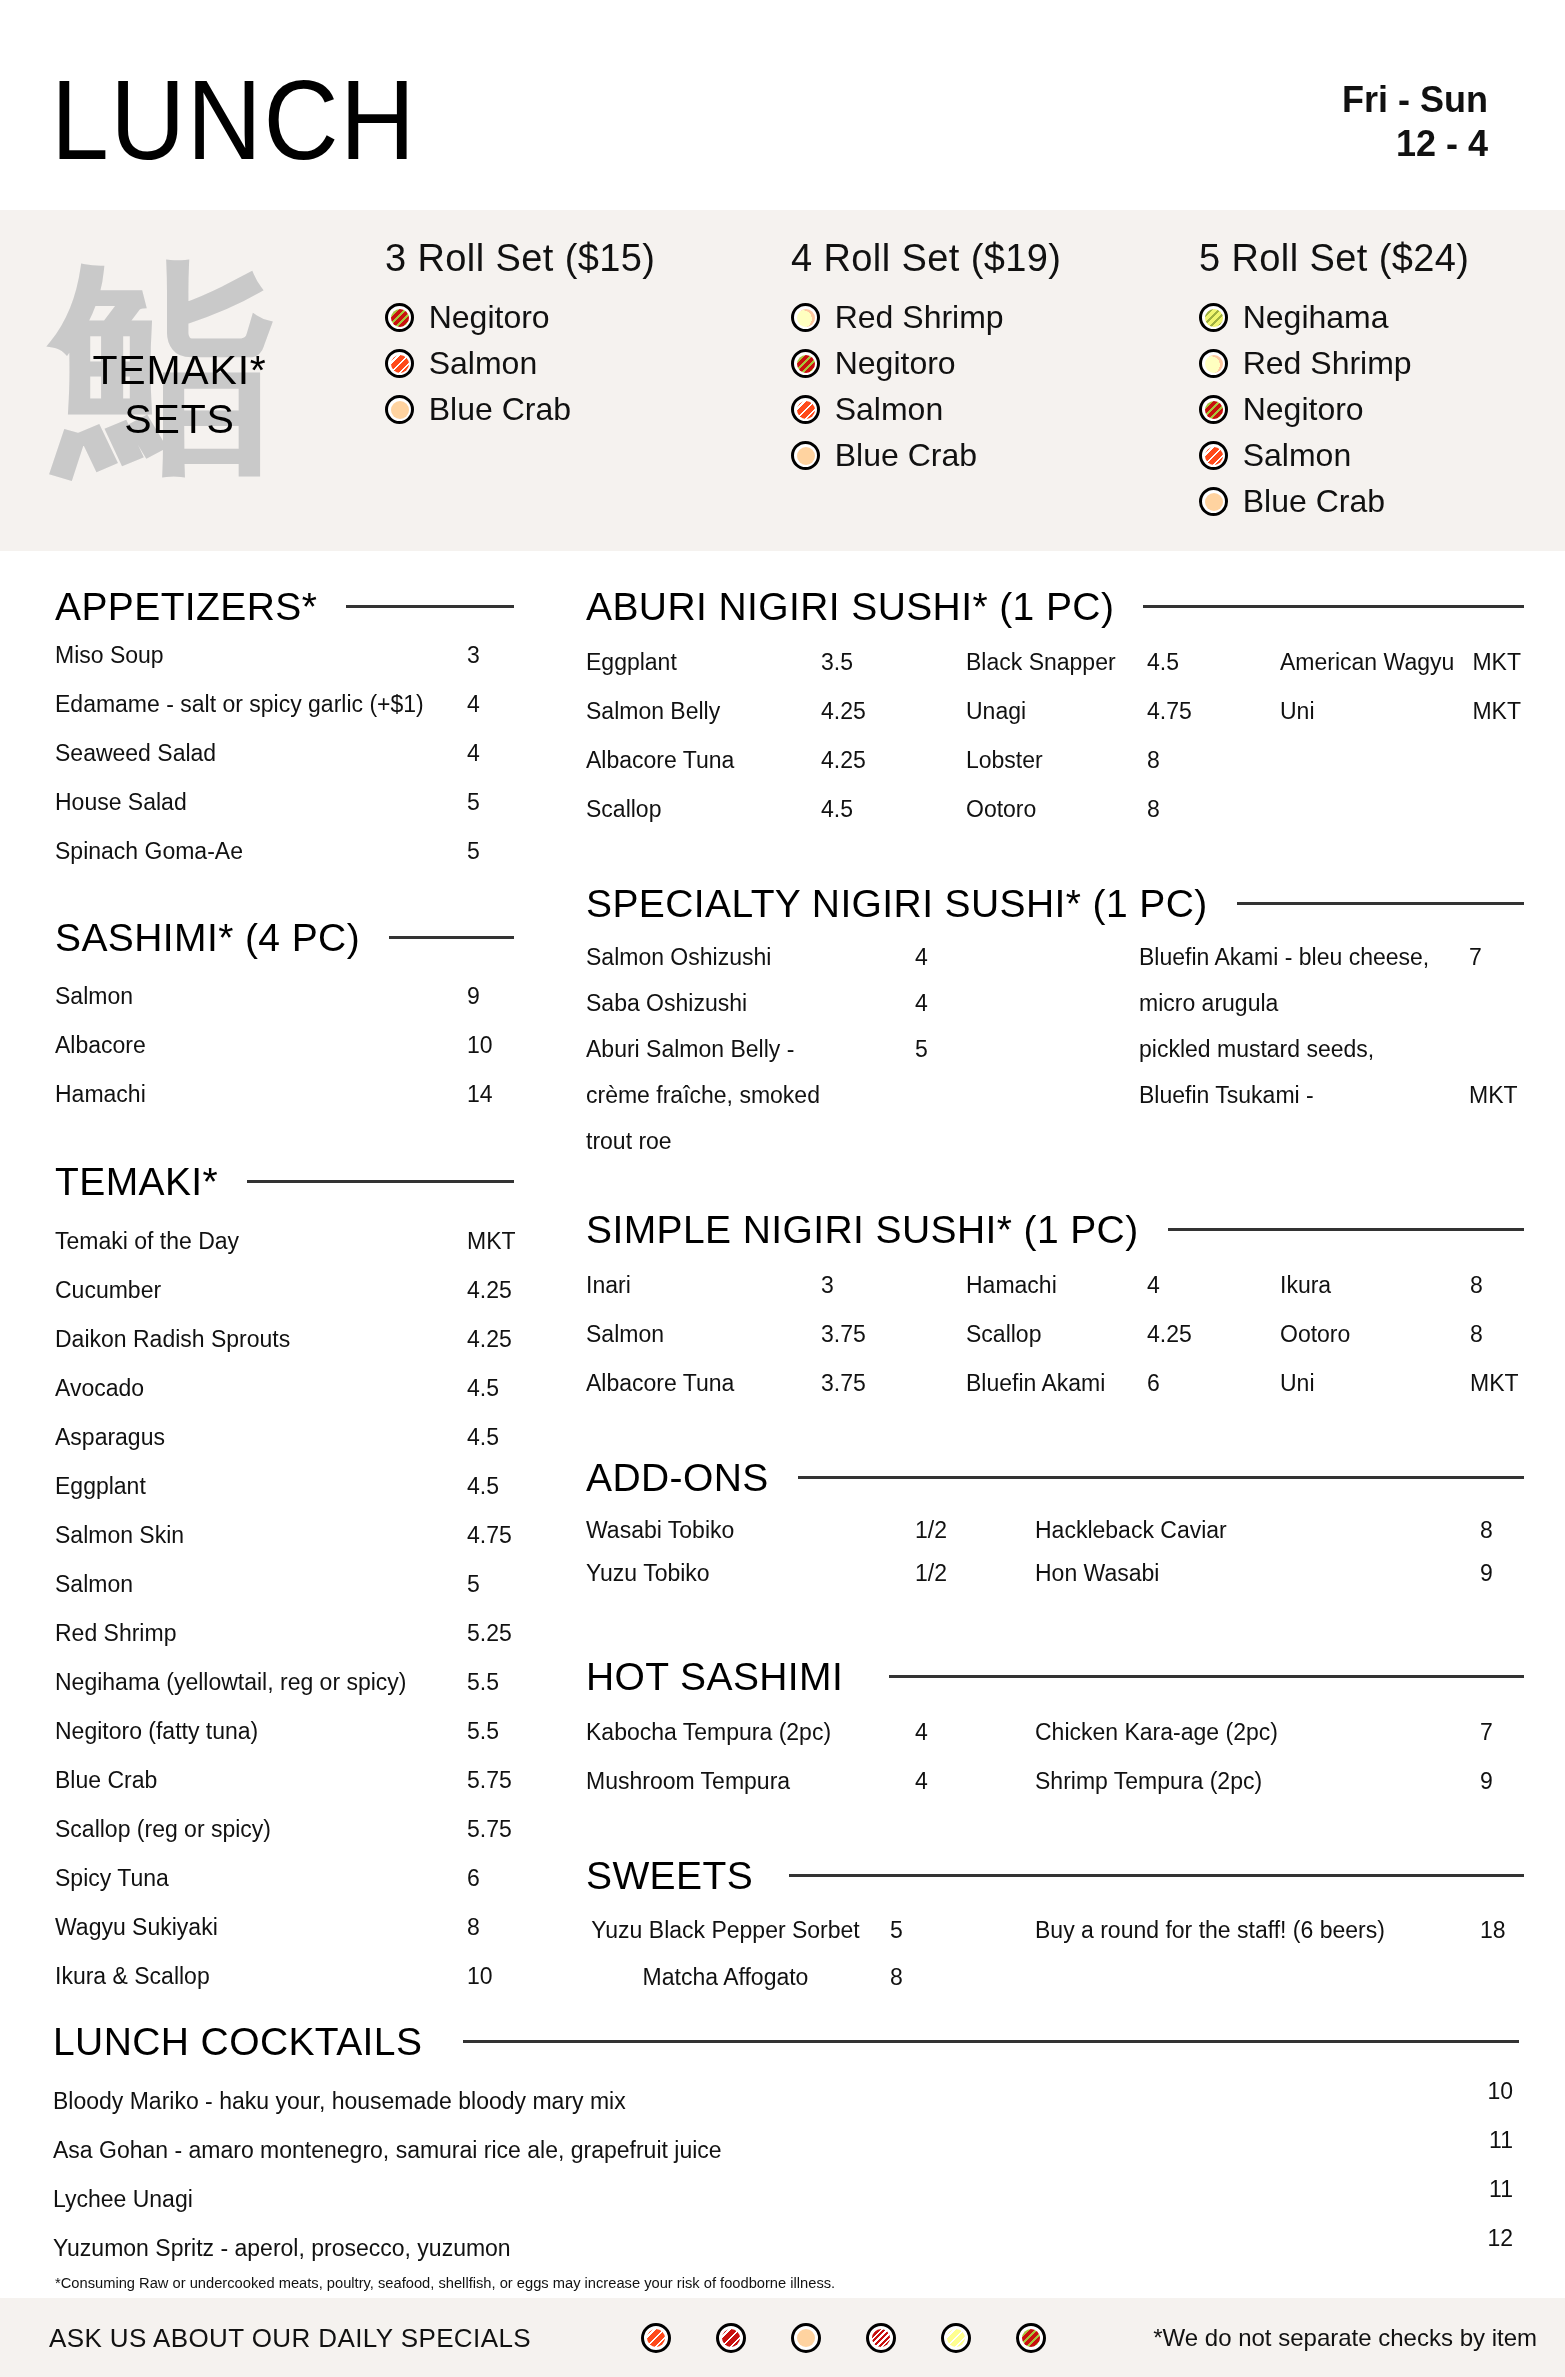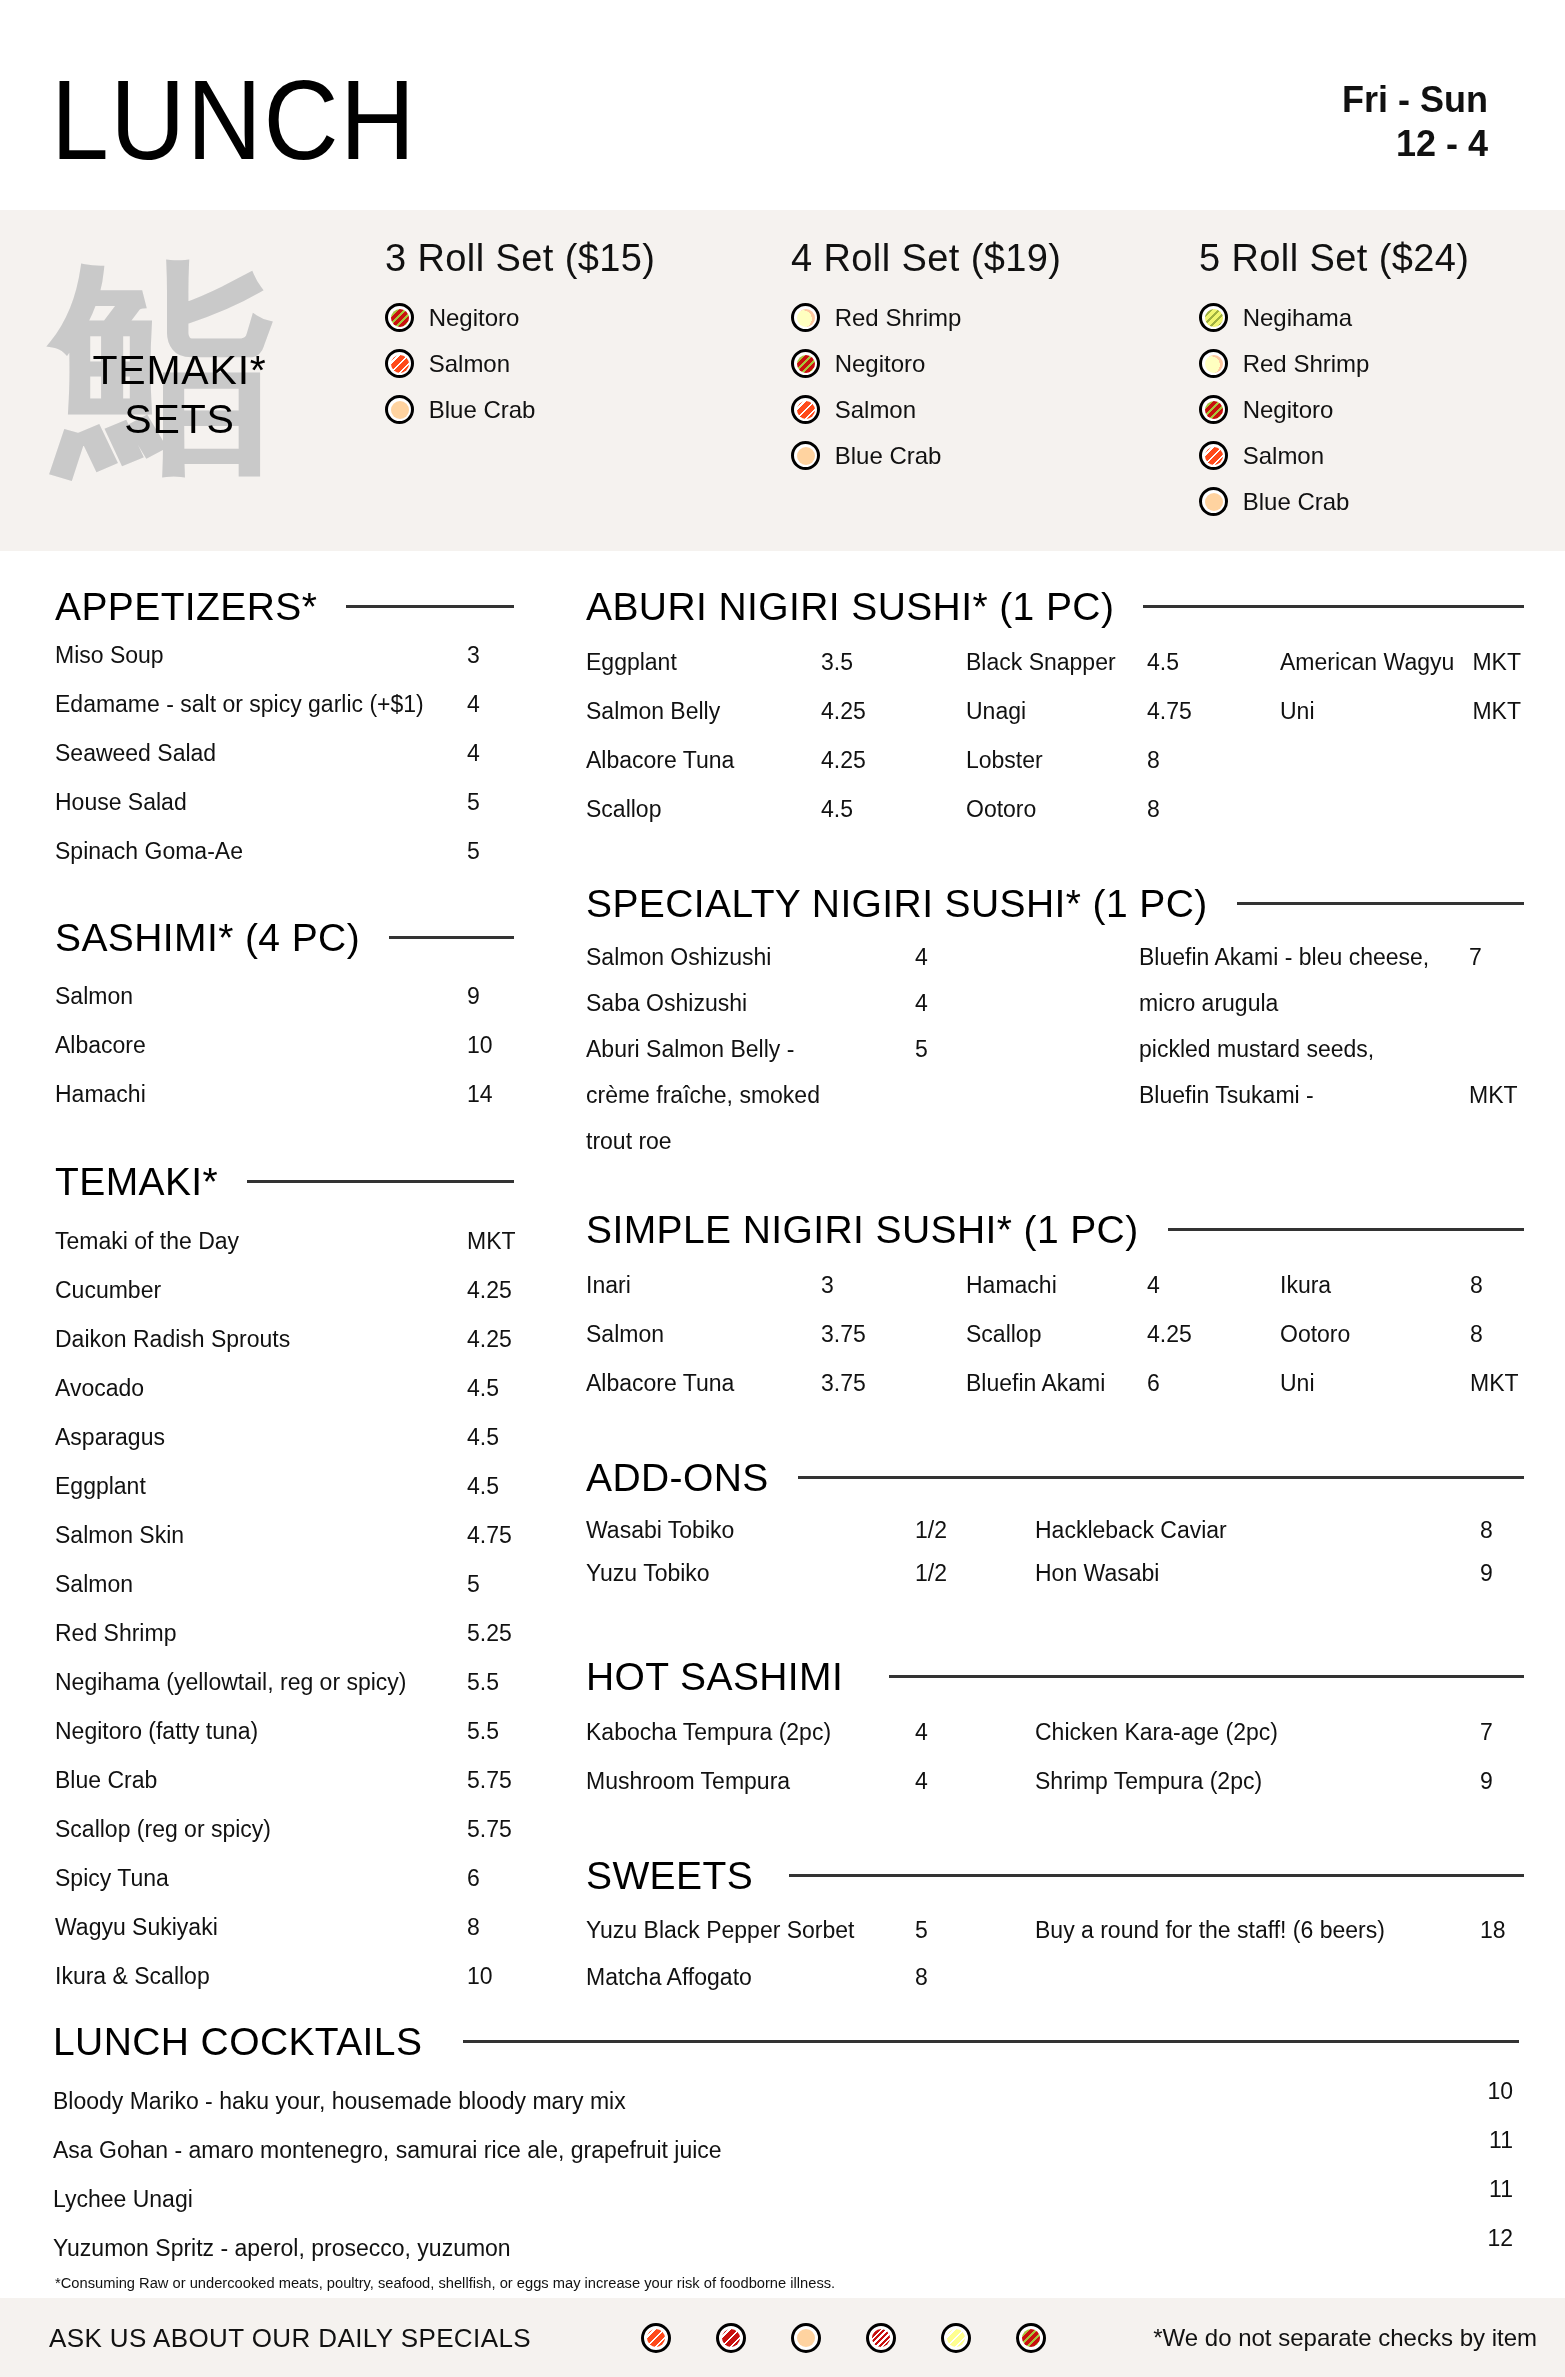--- a/index.html
+++ b/index.html
@@ -12,21 +12,21 @@
   .title { left: 51px; top: 64px; font-size: 113px; line-height: 1; letter-spacing: 1.6px; font-weight: 400; color: #000; transform: scaleX(0.92); transform-origin: left top; }
   .hours { right: 78px; top: 78px; text-align: right; font-size: 36px; line-height: 44px; font-weight: 700; }
   .hours div { white-space: nowrap; }
 
   
   .sets-band { left: 0; top: 210px; width: 1566px; height: 341px; background: #f5f2ef; }
   .kanji { left: 51px; top: 253px; font-size: 228px; line-height: 1; color: #c9c9c9; font-family: "DejaVu Sans", sans-serif; font-weight: 700; }
   .sets-label { left: 90px; top: 346px; width: 179px; text-align: center; font-size: 41px; line-height: 49px; font-weight: 400; letter-spacing: 0.8px; color: #000; }
   .set-col { top: 237px; }
   .set-title { font-size: 38px; font-weight: 400; margin-bottom: 14.7px; white-space: nowrap; letter-spacing: 0.4px; }
-  .set-item { display: flex; align-items: center; height: 46px; font-size: 24px; }
+  .set-item { display: flex; align-items: center; height: 46px; font-size: 32px; }
   .set-item .roll { margin-right: 14.7px; }
 
   
   .roll { width: 29px; height: 29px; border-radius: 50%; border: 3.3px solid #000; background: #fff; display: inline-flex; align-items: center; justify-content: center; flex: none; }
   .roll .fill { width: 18px; height: 18px; border-radius: 50%; }
   .fill.negitoro { background: repeating-linear-gradient(135deg, #c8100f 0 4.1px, #a8c43a 4.1px 5.7px); }
   .fill.salmon { background: repeating-linear-gradient(135deg, #ff4a1a 0 4.9px, #ffffff 4.9px 6.5px); }
   .fill.bluecrab { background: radial-gradient(circle, #fff 15%, transparent 16%) 0 0/5.7px 5.7px, #ffd3a0; }
   .fill.redshrimp { background: radial-gradient(circle at 35% 55%, #ffffc0 55%, #ffc8a0 56%); }
   .fill.negihama { background: repeating-linear-gradient(135deg, #f0f570 0 4.1px, #9fb040 4.1px 5.7px); }
@@ -475,21 +475,21 @@
       <span class="price">9</span>
     </div>
 </div>
 
 <div class="abs" style="left:586px; top:1851px; width:938px;">
   <div class="section-h">
     <span class="h-text">SWEETS</span>
     <span class="h-line" style="margin-left:36px;"></span>
   </div>
 </div>
-<div class="abs" style="left:586px; top:1907px;">
+<div class="abs" style="left:561px; top:1907px;text-align:center;">
   <div class="row" style="height:47px;">
       <span class="name" style="width:329px;">Yuzu Black Pepper Sorbet</span>
       <span class="price">5</span>
     </div>
   <div class="row" style="height:47px;">
       <span class="name" style="width:329px;">Matcha Affogato</span>
       <span class="price">8</span>
     </div>
 </div>
 <div class="abs" style="left:1035px; top:1907px;">

